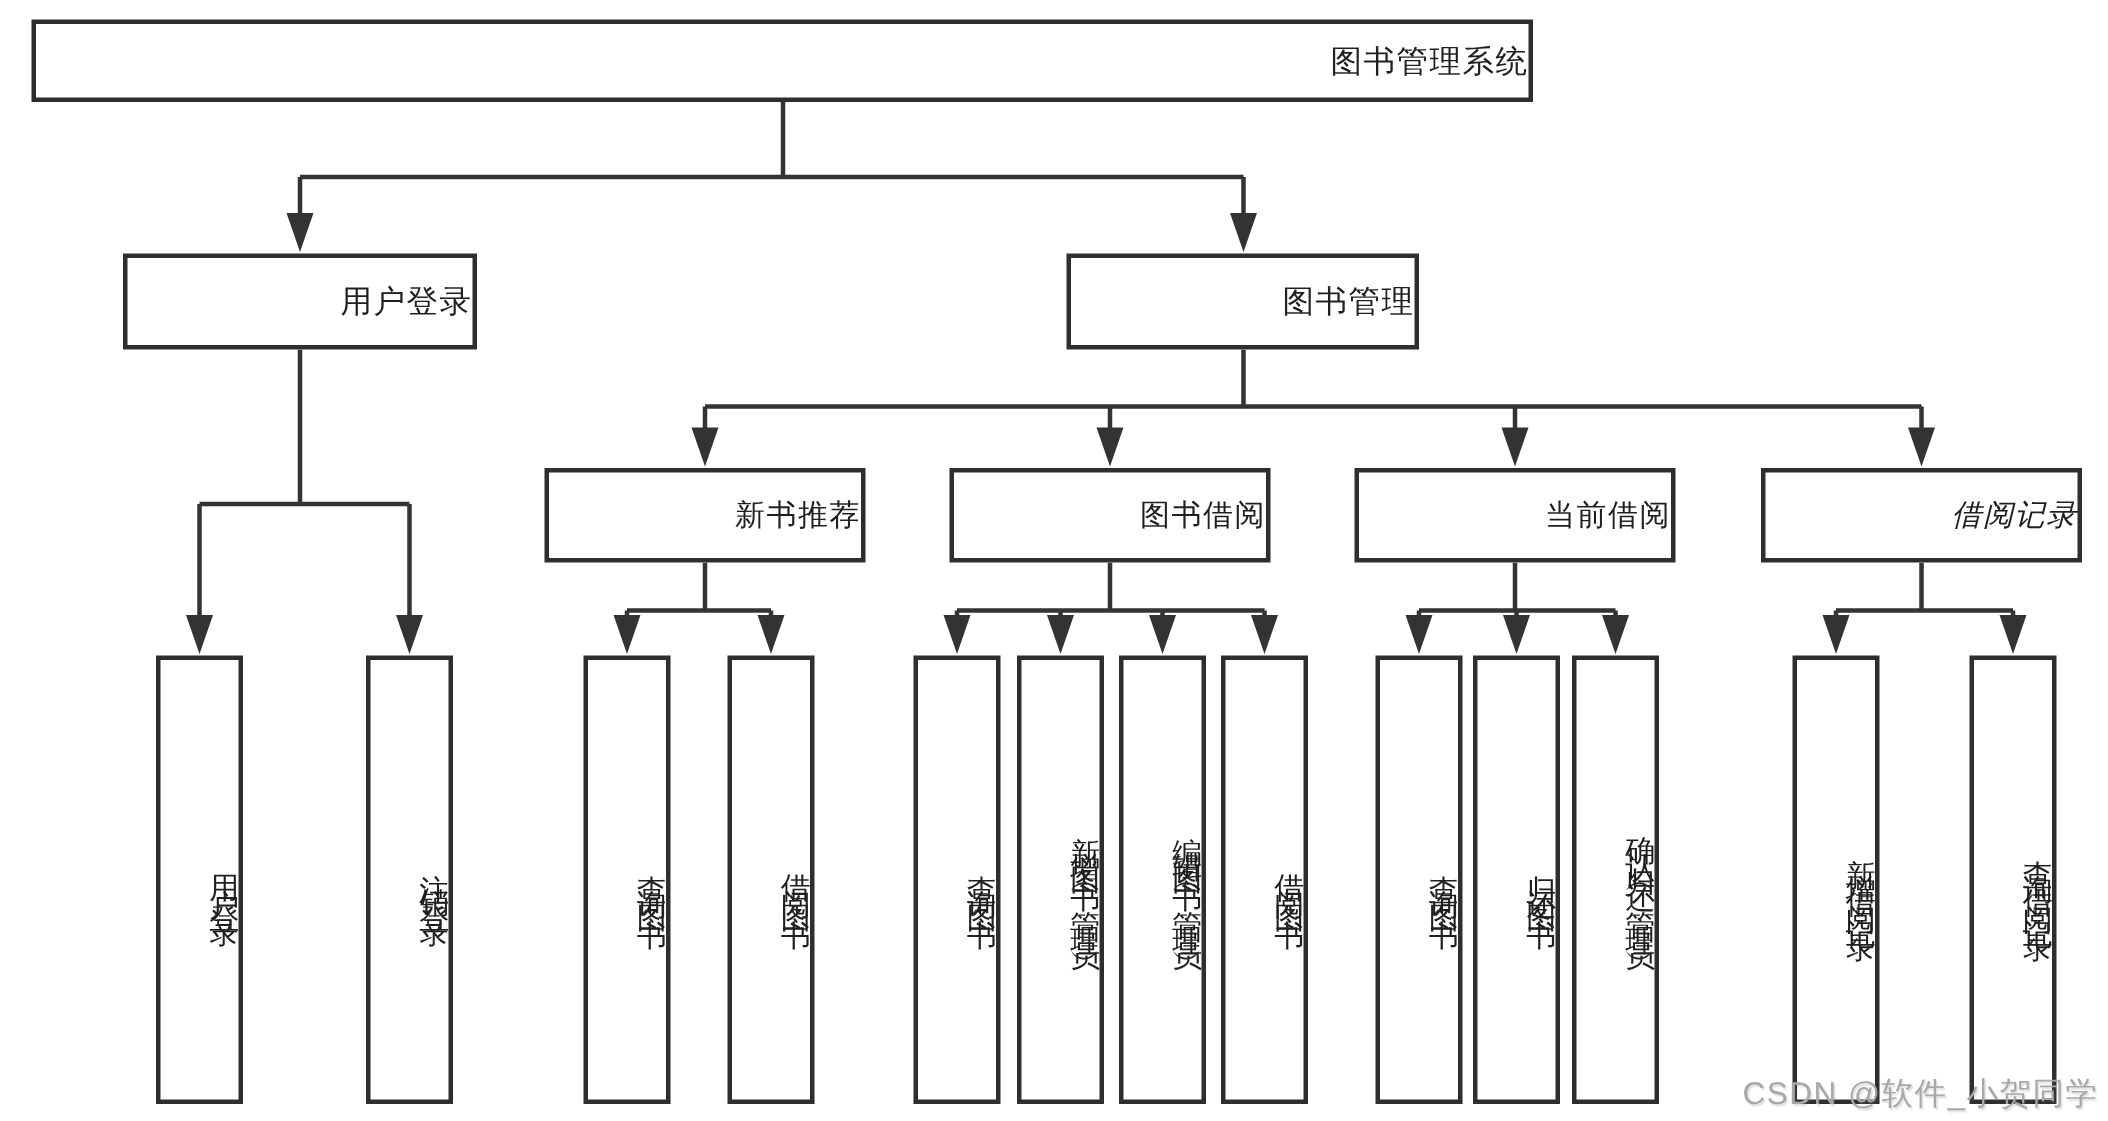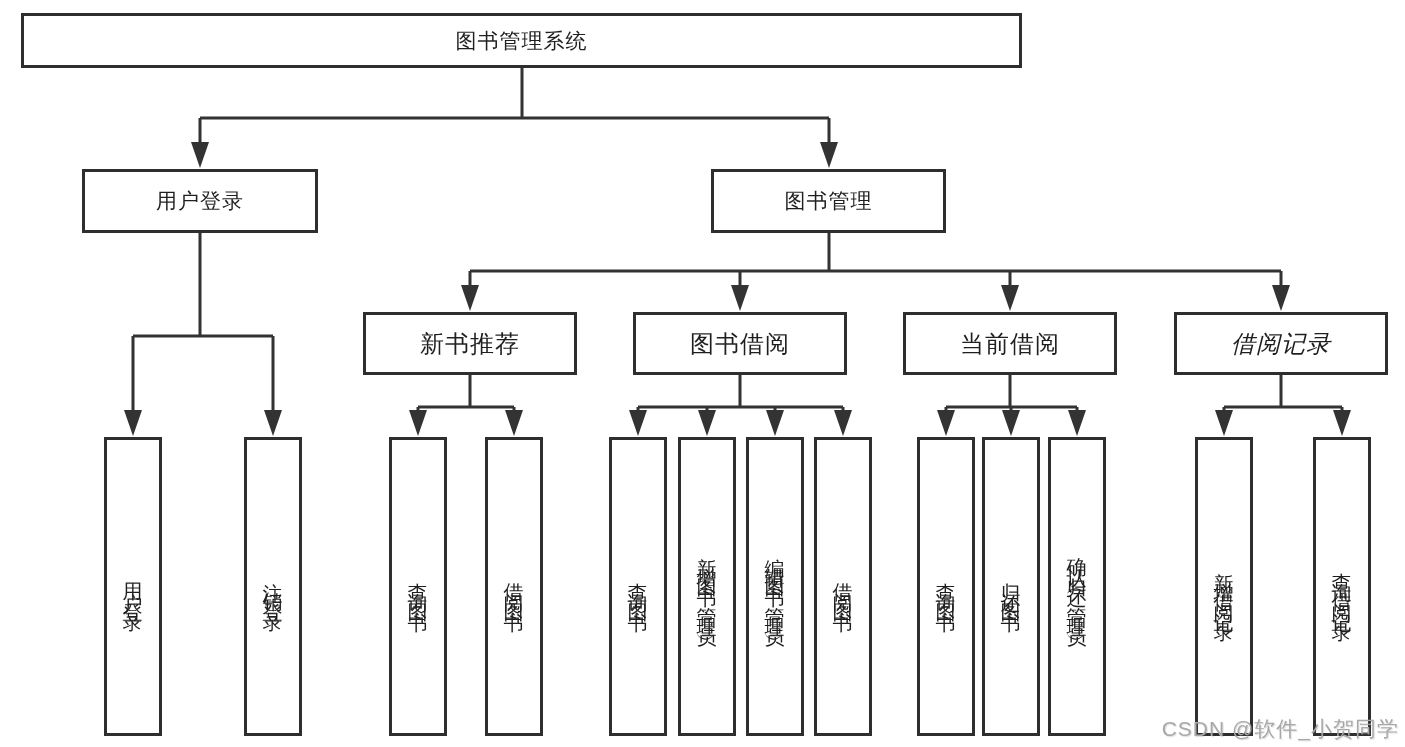--- a/index.html
+++ b/index.html
@@ -23,31 +23,31 @@
     width: 1405px;
     height: 747px;
   }
   .node {
     position: absolute;
     box-sizing: border-box;
     border: 3px solid #2e2e2e;
     background: #ffffff;
     display: flex;
     align-items: center;
-    justify-content: center;
+    justify-content: flex-end;
   }
   .node-h span {
     font-size: 21px;
     letter-spacing: 1px;
     white-space: nowrap;
   }
   .root-box { left: 21px; top: 13px; width: 1001px; height: 55px; }
   .lvl1 { height: 64px; top: 169px; width: 236px; }
   .lvl2 { height: 63px; top: 312px; width: 214px; }
-  .lvl2 span { font-size: 24px; }
+  .lvl2 span { font-size: 20px; }
   .leaf {
     top: 437px;
     height: 299px;
     width: 58px;
   }
   .leaf span {
     writing-mode: vertical-rl;
     text-orientation: mixed;
     font-size: 20px;
     letter-spacing: 10px;

